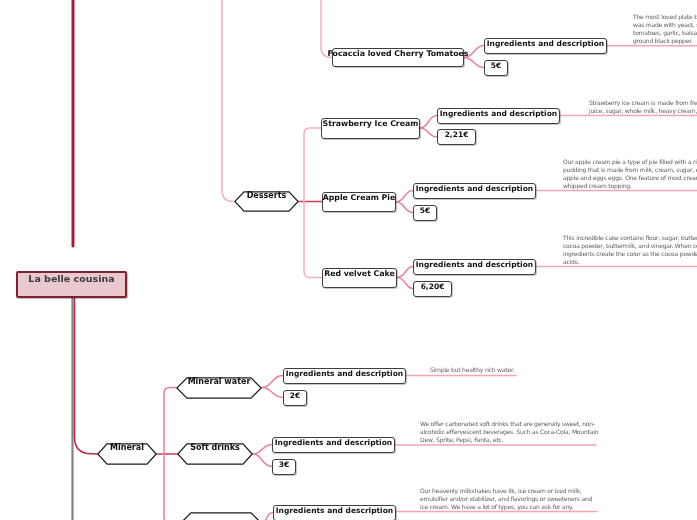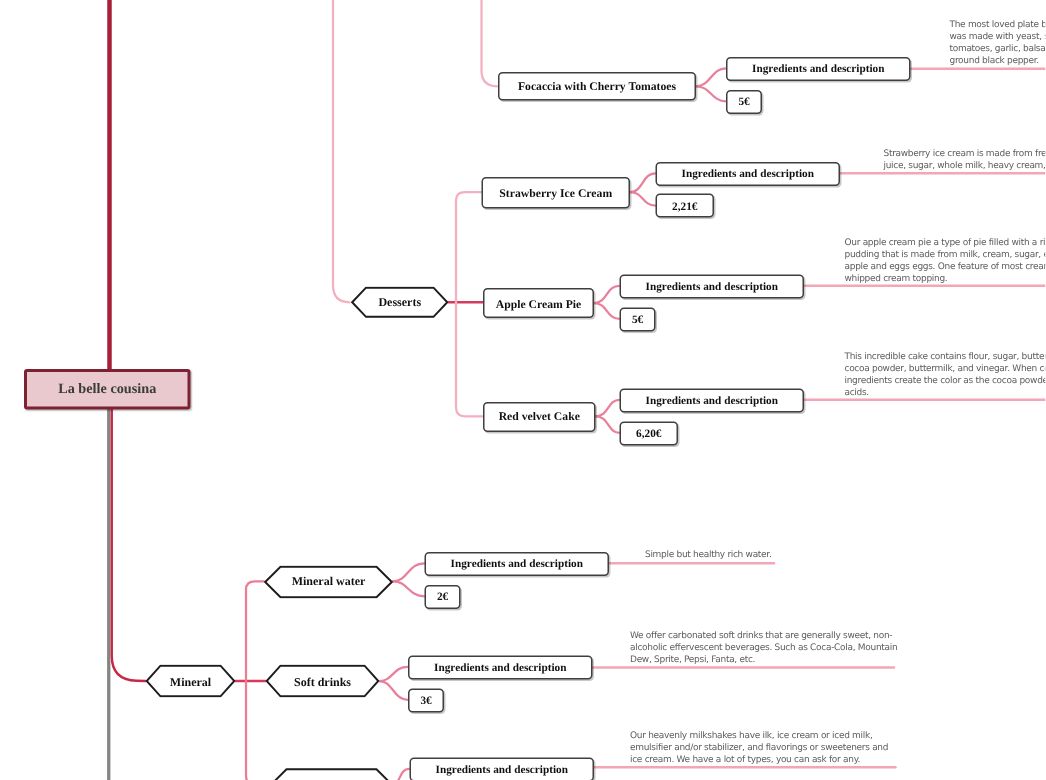--- a/index.html
+++ b/index.html
@@ -11,24 +11,24 @@
   svg.edges path{fill:none;stroke-linecap:round;}
   .e-crimson{stroke:#a82038;stroke-width:3;}
   .e-gray{stroke:#848484;stroke-width:2.2;}
   .e-red{stroke:#d43b5c;stroke-width:1.7;}
   .e-darkred{stroke:#c52844;stroke-width:1.6;}
   .e-pink{stroke:#f4afc0;stroke-width:1.5;}
   .e-mid{stroke:#ec7d95;stroke-width:1.5;}
   .e-fork{stroke:#e8809a;stroke-width:1.5;}
   .e-under{stroke:#f2a6b6;stroke-width:1.6;}
 
-  .node{position:absolute;z-index:1;box-sizing:border-box;display:flex;align-items:center;justify-content:center;text-align:center;font-family:Liberation Serif, serif;}
+  .node{position:absolute;z-index:1;box-sizing:border-box;display:flex;align-items:flex-start;justify-content:center;text-align:center;}
   .root{
     background:#e9c9cd;border:2px solid #7d2233;border-radius:2px;
-    font-weight:bold;font-size:9.5px;color:#3b3b3b;box-shadow:1px 1px 1px rgba(0,0,0,.25);
+    font-weight:bold;font-size:9.5px;color:#3b3b3b;box-shadow:1px 1px 1px rgba(0,0,0,.25);margin-top:25px;
   }
   .box{
     background:#fff;border:1px solid #3f3f3f;border-radius:3px;
     font-weight:bold;font-size:7.5px;color:#101010;box-shadow:1px 1px 0 rgba(0,0,0,.22);
     white-space:nowrap;
   }
   .box.item{font-size:7.8px;}
   .hex{background:transparent;}
   .hex svg{position:absolute;left:0;top:0;}
   .hex .hex-label{position:relative;z-index:1;font-weight:bold;font-size:8px;color:#111;white-space:nowrap;}
@@ -120,21 +120,21 @@
     <span class="hex-label">Soft drinks</span>
   </div>
 
   <div class="node hex" style="left:180px;top:512px;width:82px;height:22px;">
     <svg width="82" height="22">
       <polygon points="11,0.8 71,0.8 81.2,11 71,21.2 11,21.2 0.8,11" fill="#ffffff" stroke="#1d1d1d" stroke-width="1.3"></polygon>
     </svg>
   </div>
 
   <div class="node box item" style="left:332px;top:48px;width:132px;height:19px;">
-    <span>Focaccia with Cherry Tomatoes</span>
+    <span>Focaccia loved Cherry Tomatoes</span>
   </div>
 
   <div class="node box item" style="left:321px;top:117.5px;width:99px;height:21px;">
     <span>Strawberry Ice Cream</span>
   </div>
 
   <div class="node box item" style="left:322px;top:192px;width:74px;height:20px;">
     <span>Apple Cream Pie</span>
   </div>
 

